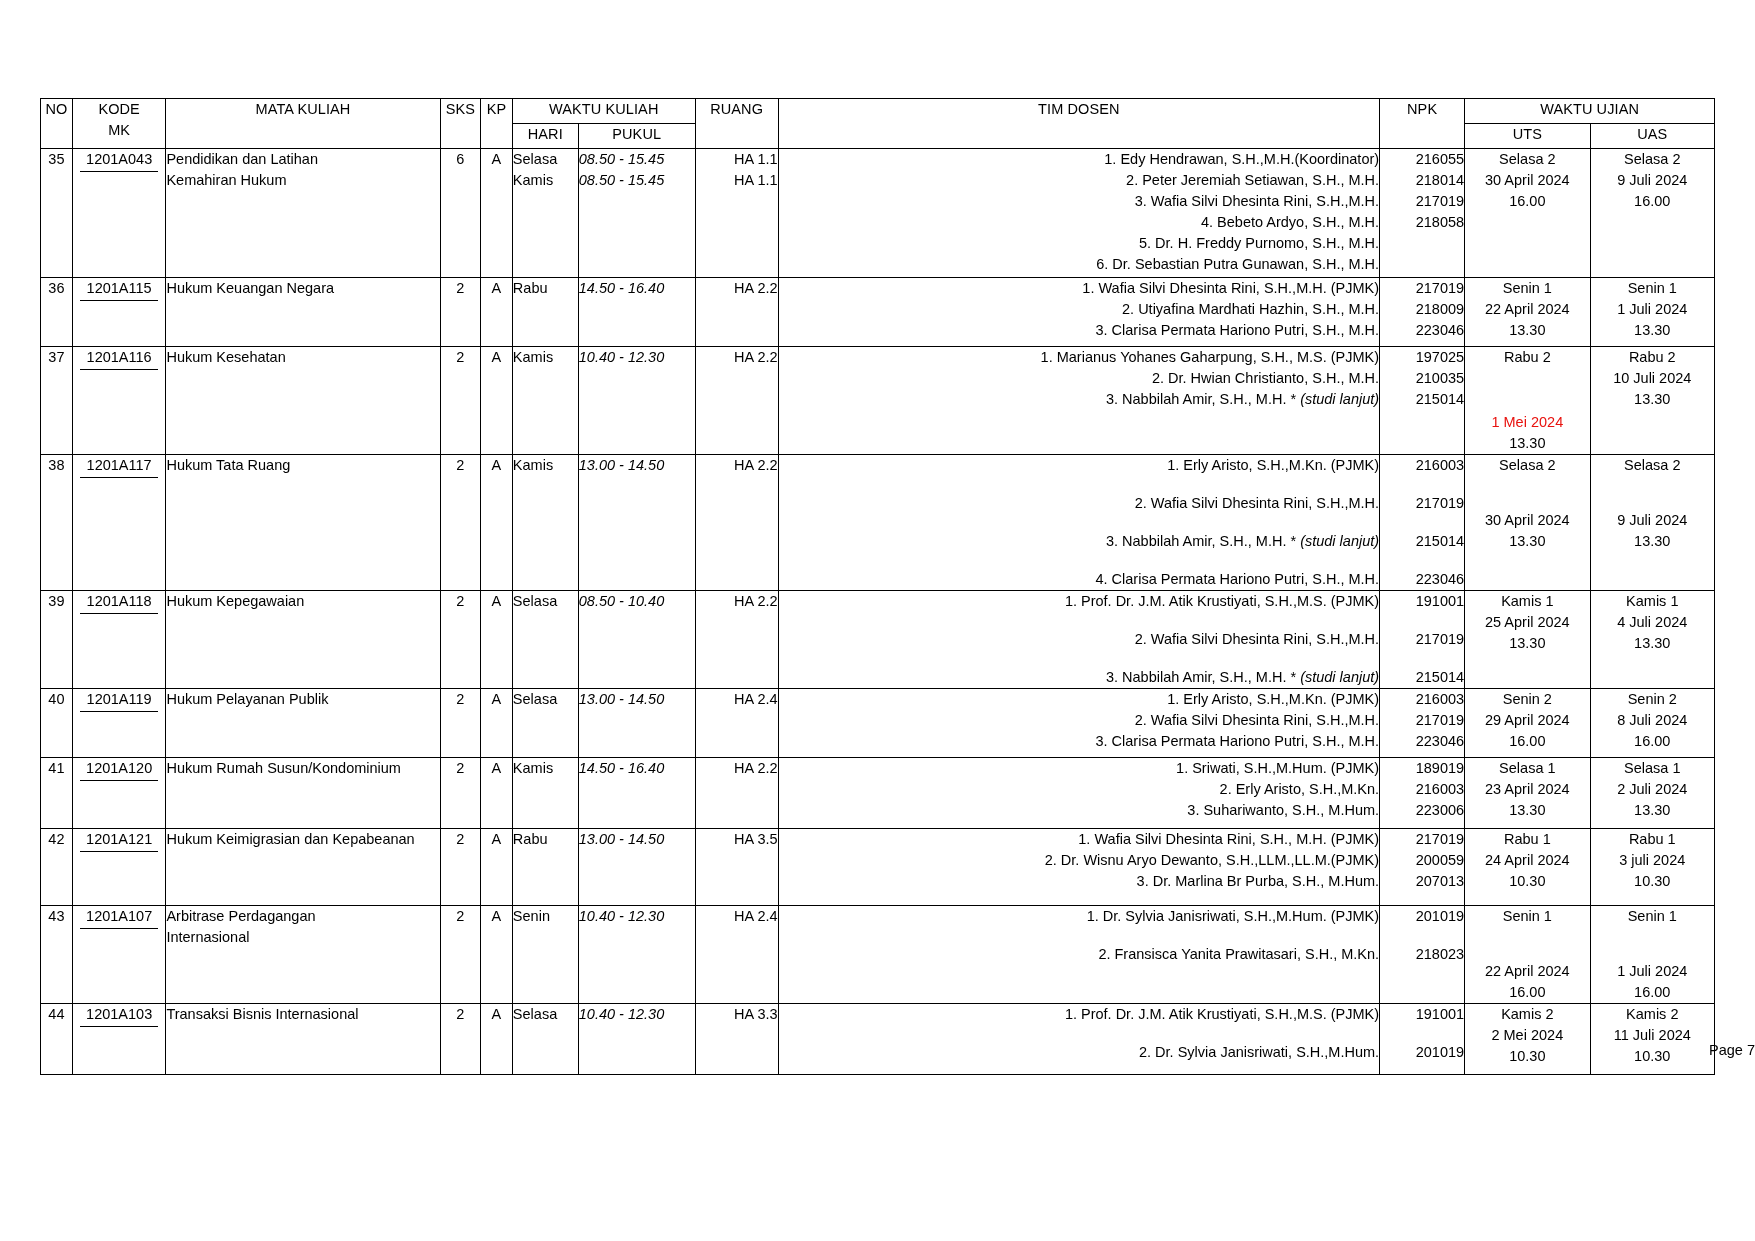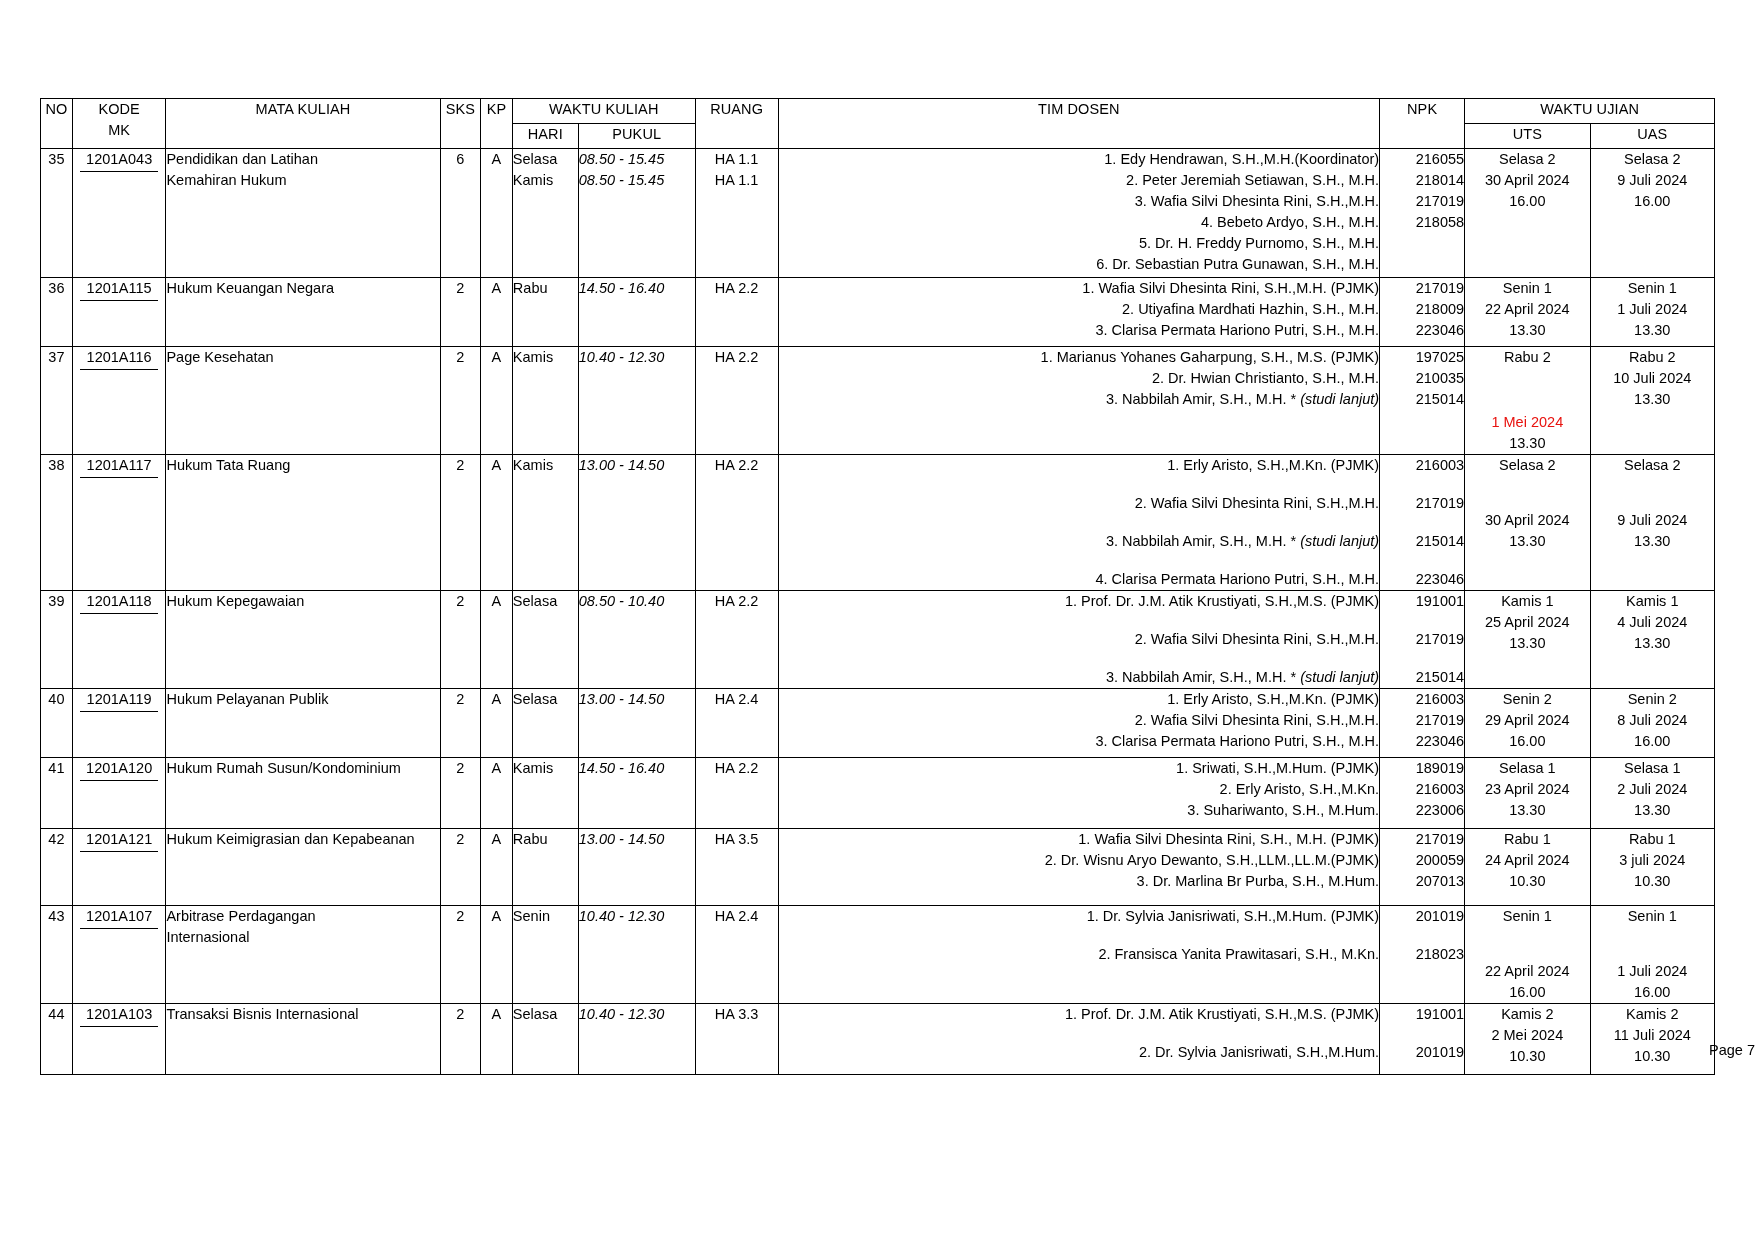--- a/index.html
+++ b/index.html
@@ -60,21 +60,21 @@
   col.c-uas    { width: 117px; }
 
   
   td.no      { text-align: center; padding: 4px 2px 0 2px; }
   td.kode    { text-align: center; padding: 4px 4px 0 4px; }
   td.mk      { text-align: left;   padding: 4px 2px 0 5px; }
   td.sks     { text-align: center; padding: 4px 2px 0 2px; }
   td.kp      { text-align: center; padding: 4px 2px 0 2px; }
   td.hari    { text-align: left;   padding: 4px 2px 0 4px; }
   td.pukul   { padding: 4px 3px 0 3px; font-style: italic; }
-  td.ruang   { text-align: center; padding: 4px 2px 0 2px; }
+  td.ruang   { text-align: right; padding: 4px 2px 0 2px; }
   td.dosen   { text-align: right;   padding: 4px 2px 0 5px; }
   td.npk     { text-align: right; padding: 4px 3px 0 3px; }
   td.uts     { text-align: center; padding: 4px 3px 0 3px; }
   td.uas     { text-align: center; padding: 4px 3px 0 3px; }
 
   .kode-inner {
     display: inline-block;
     border-bottom: 1.6px solid #000000;
     padding: 0 2px 1px 2px;
     min-width: 74px;
@@ -234,21 +234,21 @@
             <span class="line">1 Juli 2024</span>
             <span class="line">13.30</span>
           </td>
         </tr>
         <tr>
           <td class="no" style="height:68px">
             <span class="line">37</span>
           </td>
           <td class="kode"><span class="kode-inner">1201A116</span></td>
           <td class="mk">
-            <span class="line">Page Kesehatan</span>
+            <span class="line">Hukum Kesehatan</span>
           </td>
           <td class="sks">
             <span class="line">2</span>
           </td>
           <td class="kp">
             <span class="line">A</span>
           </td>
           <td class="hari">
             <span class="line">Kamis</span>
           </td>

